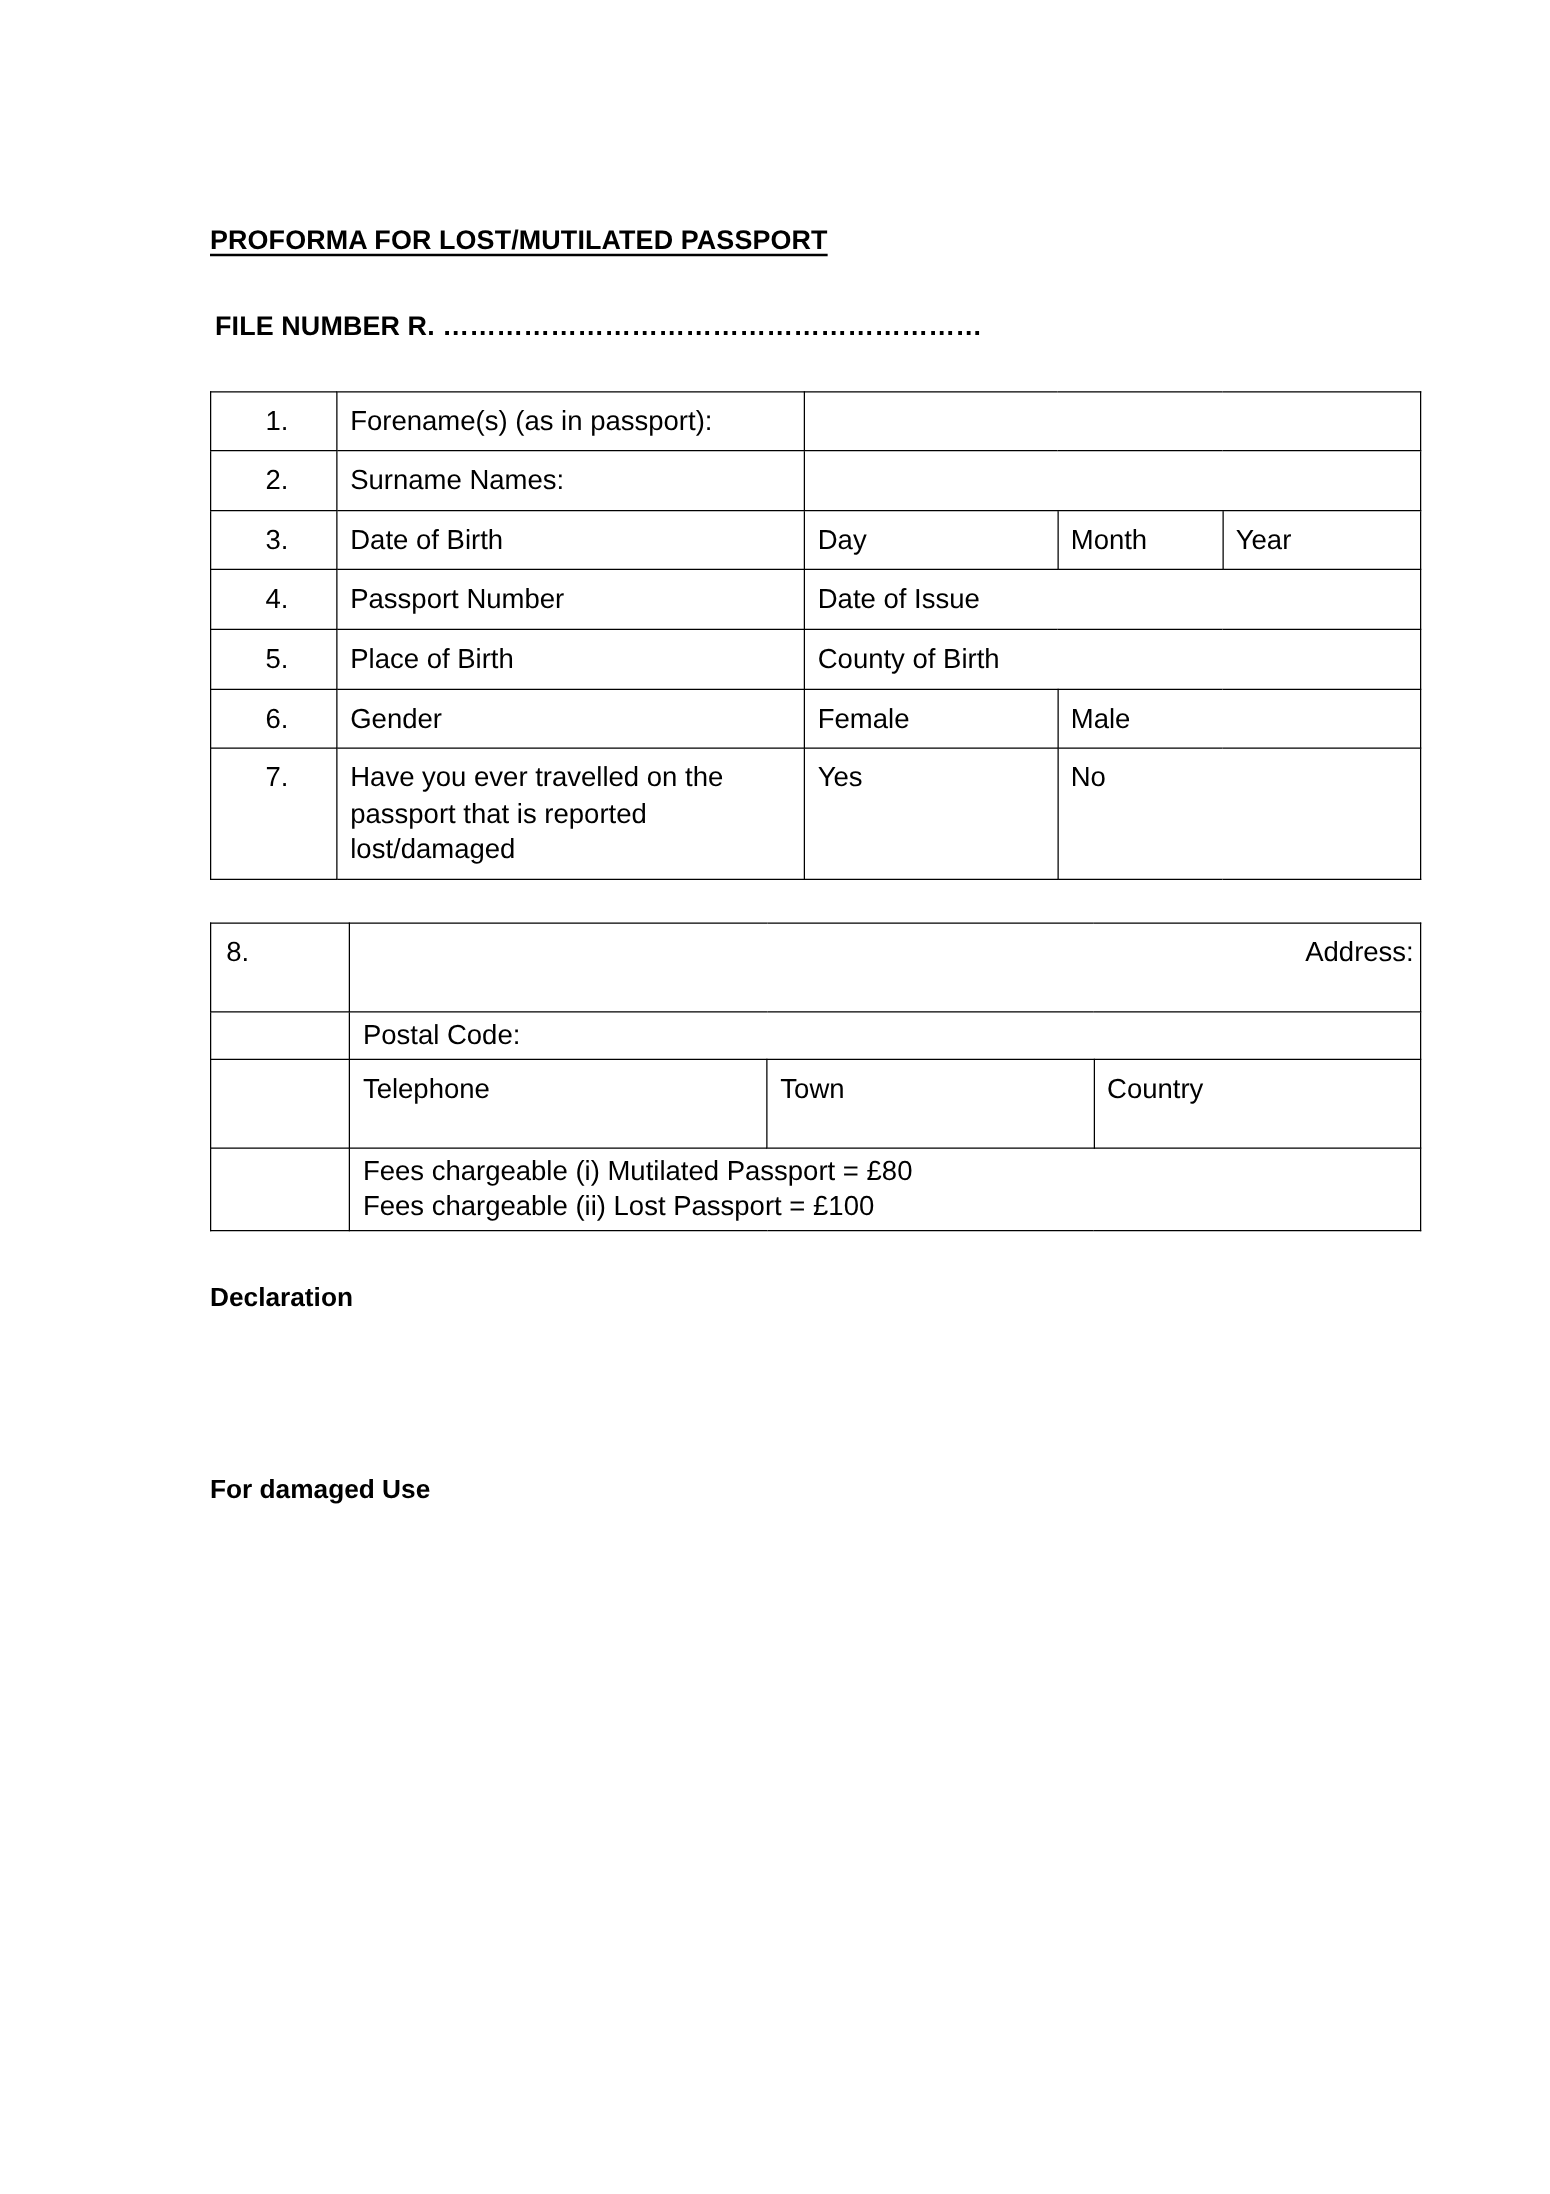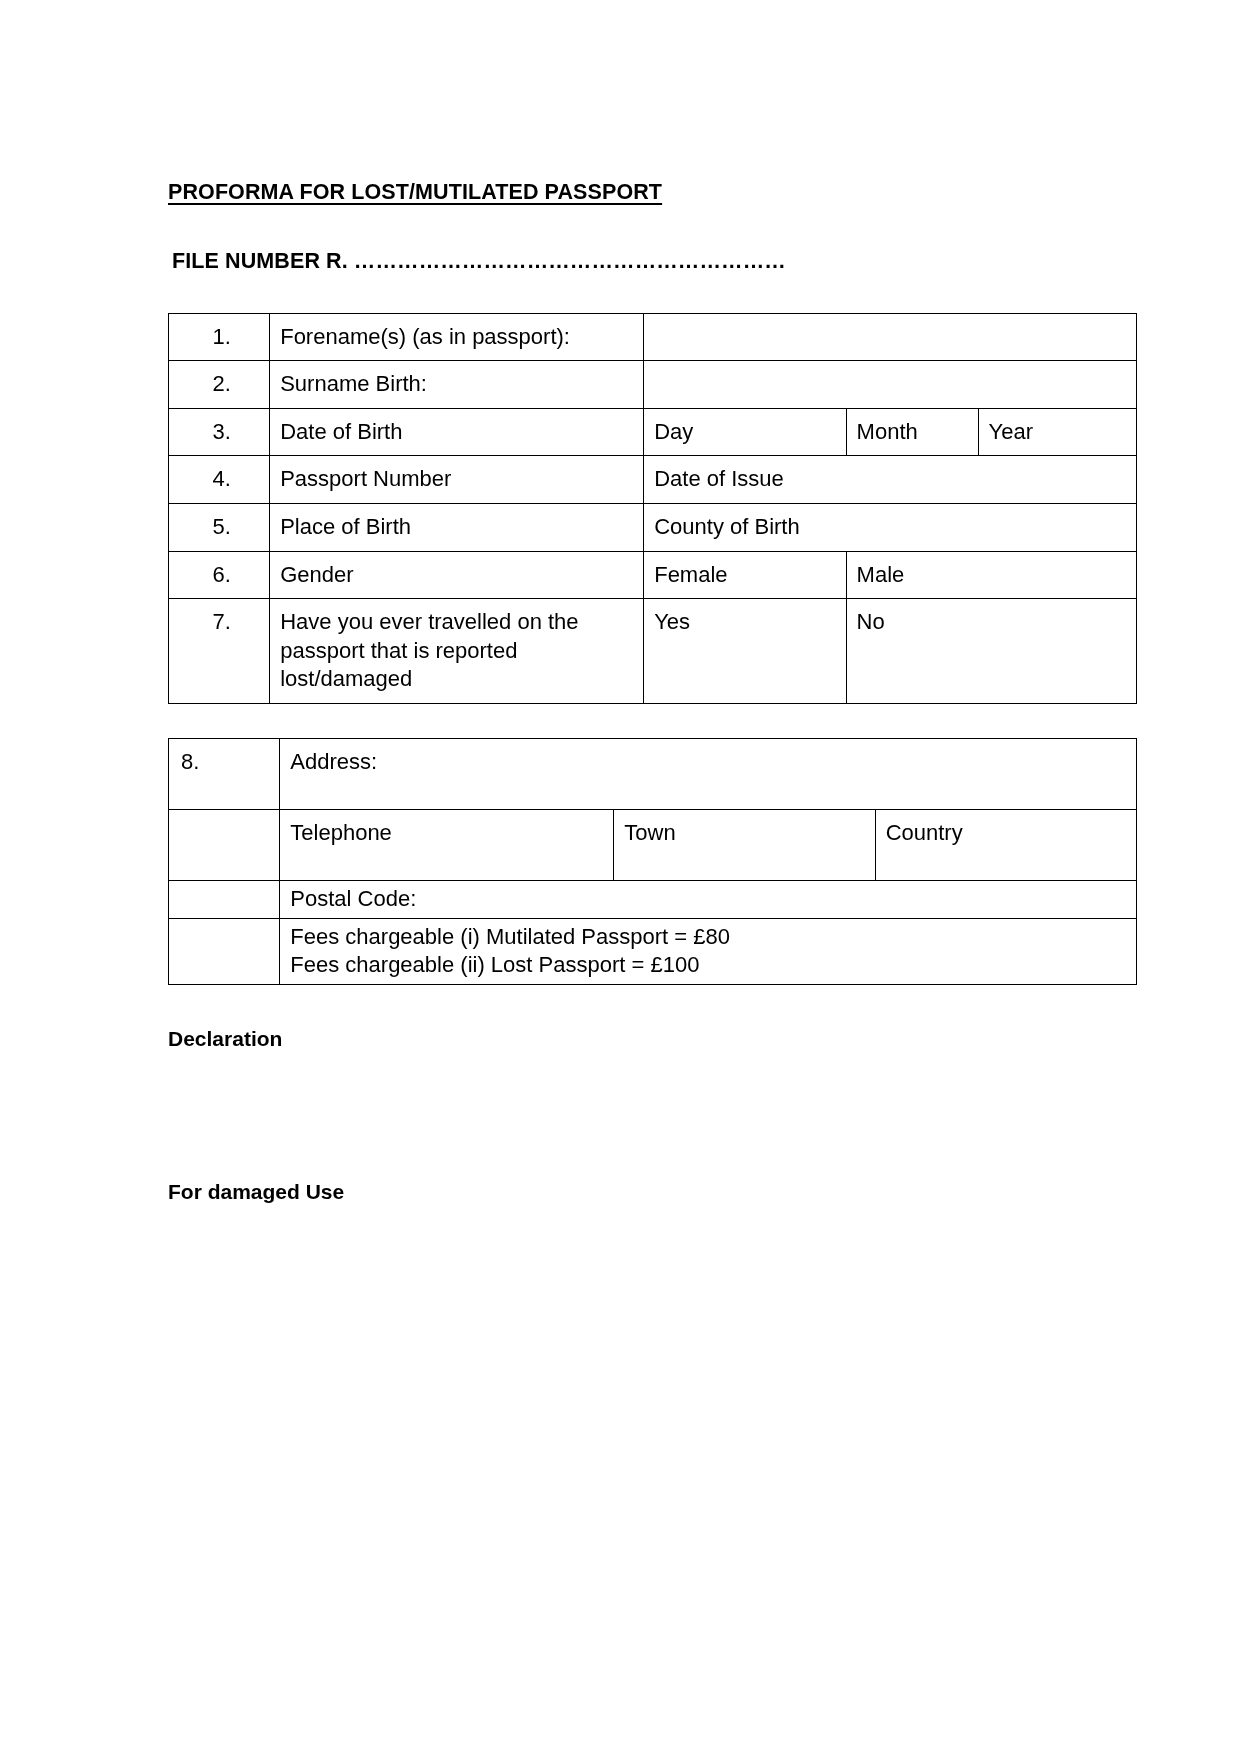--- a/index.html
+++ b/index.html
@@ -117,21 +117,21 @@
     <tbody>
 
       <tr>
         <td class="num">1.</td>
         <td>Forename(s) (as in passport):</td>
         <td colspan="3" class="blank"></td>
       </tr>
 
       <tr>
         <td class="num">2.</td>
-        <td>Surname Birth:</td>
+        <td>Surname Names:</td>
         <td colspan="3" class="blank"></td>
       </tr>
 
       <tr>
         <td class="num">3.</td>
         <td>Date of Birth</td>
         <td>Day</td>
         <td>Month</td>
         <td class="noborder-bottom">Year</td>
       </tr>
@@ -169,31 +169,31 @@
   <table class="form">
     <colgroup>
       <col style="width:11.5%">
       <col style="width:34.5%">
       <col style="width:27%">
       <col style="width:27%">
     </colgroup>
     <tbody>
       <tr>
         <td class="num" style="text-align:left; padding-left:12px;">8.</td>
-        <td colspan="3" style="height:52px;">Address:</td>
+        <td colspan="3" style="height:52px;text-align:right;">Address:</td>
+      </tr>
+      <tr>
+        <td class="num"></td>
+        <td colspan="3" style="padding-top:4px; padding-bottom:4px;">Postal Code:</td>
       </tr>
       <tr>
         <td class="num"></td>
         <td style="height:52px;">Telephone</td>
         <td>Town</td>
         <td>Country</td>
-      </tr>
-      <tr>
-        <td class="num"></td>
-        <td colspan="3" style="padding-top:4px; padding-bottom:4px;">Postal Code:</td>
       </tr>
       <tr>
         <td class="num"></td>
         <td colspan="3" style="padding-top:4px; padding-bottom:4px;">
           <div>Fees chargeable (i)  Mutilated Passport = £80</div>
           <div>Fees chargeable (ii) Lost Passport = £100</div>
         </td>
       </tr>
     </tbody>
   </table>

